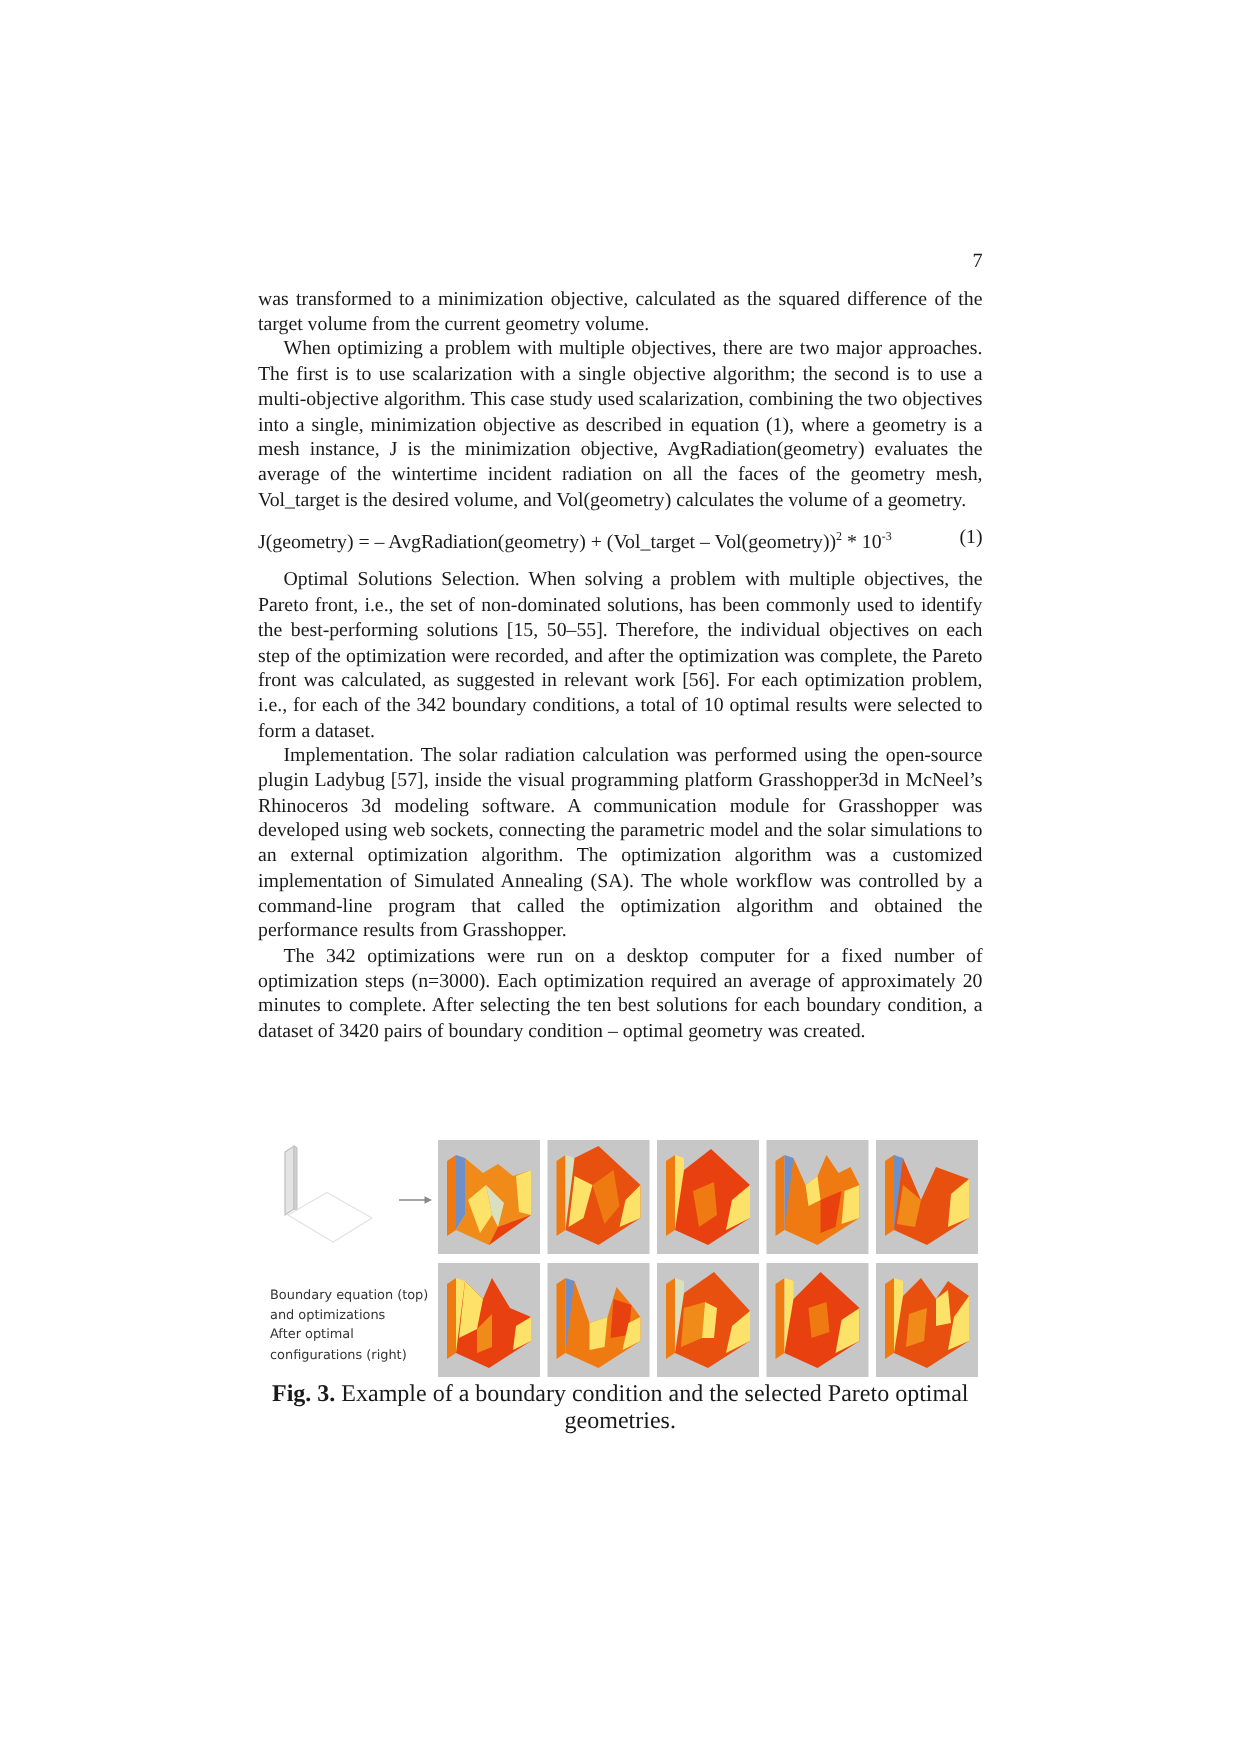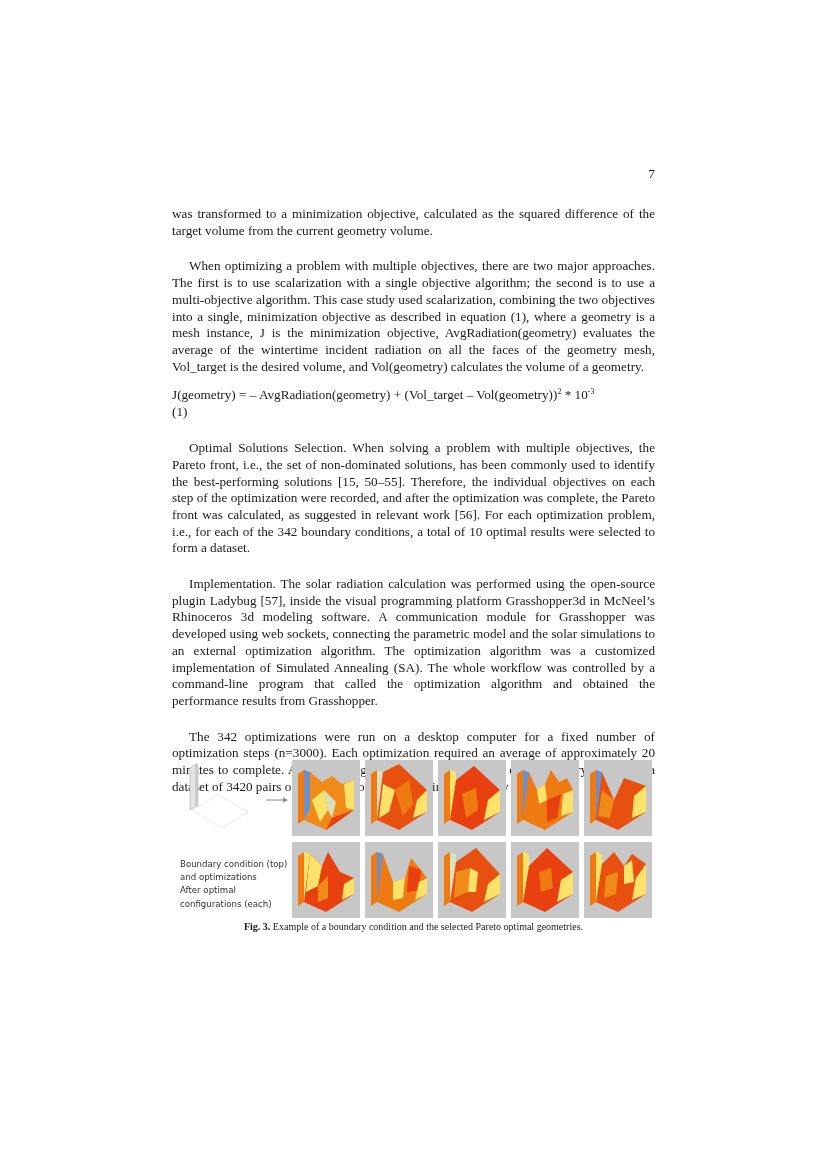--- a/index.html
+++ b/index.html
@@ -1,32 +1,32 @@
 <!DOCTYPE html>
 <html><head>
 <meta charset="utf-8">
 <style>
   html, body { margin:0; padding:0; background:#ffffff; }
   body { width:826px; height:1169px; position:relative; overflow:hidden;
          font-family:"Liberation Serif", "DejaVu Serif", serif; color:#1a1a1a; }
   .page-num { position:absolute; top:166px; left:600px; width:55px; text-align:right; font-size:13.5px; }
-  .body-text { position:absolute; left:172px; top:206px; width:483px; font-size:13.2px; line-height:16.7px; text-align:justify; }
+  .body-text { position:absolute; left:172px; top:191px; width:483px; font-size:13.2px; line-height:16.7px; text-align:justify; }
   .body-text p { margin:0; text-indent:0; }
-  .body-text p.indent { text-indent:17px;margin-top:19px; }
-  .eq { display:flex; justify-content:space-between; margin:9px 0 8px 0;flex-direction:column; }
+  .body-text p.indent { text-indent:17px; }
+  .eq { display:flex; justify-content:space-between; margin:9px 0 8px 0; }
   .eq sup { font-size:8px; }
   .it { }
   .figure { position:absolute; left:178px; top:760px; width:478px; height:165px; }
   .bc { position:absolute; left:0; top:0; width:120px; height:80px; }
   .arrow { position:absolute; left:88px; top:36px; }
   .fig-label { position:absolute; left:2px; top:98px; width:116px; font-family:"DejaVu Sans", sans-serif; font-size:8.6px; line-height:13.2px; color:#333; }
   .grid { position:absolute; left:114px; top:0; display:grid; grid-template-columns:repeat(5, 68px); grid-auto-rows:76px; column-gap:5px; row-gap:6px; }
   .tile { background:#c7c7c7; position:relative; overflow:hidden; }
   .tile svg { display:block; width:100%; height:100%; }
-  .caption { position:absolute; left:172px; top:921px; width:483px; text-align:center; font-size:10px; }
+  .caption { position:absolute; left:172px; top:921px; width:483px; text-align:center; font-size:16px; }
   .caption b { font-weight:bold; }
 </style>
 </head>
 <body>
 
 <div class="page-num">7</div>
 
 <div class="body-text">
   <p>was transformed to a minimization objective, calculated as the squared difference of the target volume from the current geometry volume.</p>
   <p class="indent">When optimizing a problem with multiple objectives, there are two major approaches. The first is to use scalarization with a single objective algorithm; the second is to use a multi-objective algorithm. This case study used scalarization, combining the two objectives into a single, minimization objective as described in equation (1), where a geometry is a mesh instance, J is the minimization objective, AvgRadiation(geometry) evaluates the average of the wintertime incident radiation on all the faces of the geometry mesh, Vol_target is the desired volume, and Vol(geometry) calculates the volume of a geometry.</p>
@@ -43,24 +43,24 @@
   <svg class="bc" viewBox="0 0 120 80">
     <polygon points="12,8 18,4 18,46 12,50" fill="#e4e4e4" stroke="#bdbdbd" stroke-width="0.8"></polygon>
     <polygon points="18,4 20,5 20,47 18,46" fill="#d0d0d0" stroke="#bdbdbd" stroke-width="0.6"></polygon>
     <polygon points="14,50 40,35 70,52 44,68" fill="none" stroke="#e2e2e2" stroke-width="0.8"></polygon>
   </svg>
   <svg class="arrow" width="22" height="8" viewBox="0 0 22 8">
     <line x1="0" y1="4" x2="18" y2="4" stroke="#888" stroke-width="1"></line>
     <polygon points="17,1.5 22,4 17,6.5" fill="#888"></polygon>
   </svg>
   <div class="fig-label">
-    <div>Boundary condition (top)</div>
+    <div>Boundary equation (top)</div>
     <div>and optimizations</div>
     <div>After optimal</div>
-    <div>configurations (each)</div>
+    <div>configurations (right)</div>
   </div>
   <div class="grid">
     <div class="tile">
         <svg viewBox="0 0 68 76">
           <polygon points="6,14 12,10 12,60 6,64" fill="#f07a12"></polygon>
           <polygon points="12,10 18,12 18,50 12,60" fill="#6f8fc9"></polygon>
           <polygon points="18,12 30,22 40,16 50,24 62,20 62,50 34,70 12,60 18,50" fill="#f08a18"></polygon>
           <polygon points="20,40 32,30 36,50 28,62" fill="#fde26a"></polygon>
           <polygon points="32,30 44,42 40,58 36,50" fill="#d9e0c0"></polygon>
           <polygon points="40,58 62,50 34,70" fill="#e8400f"></polygon>

